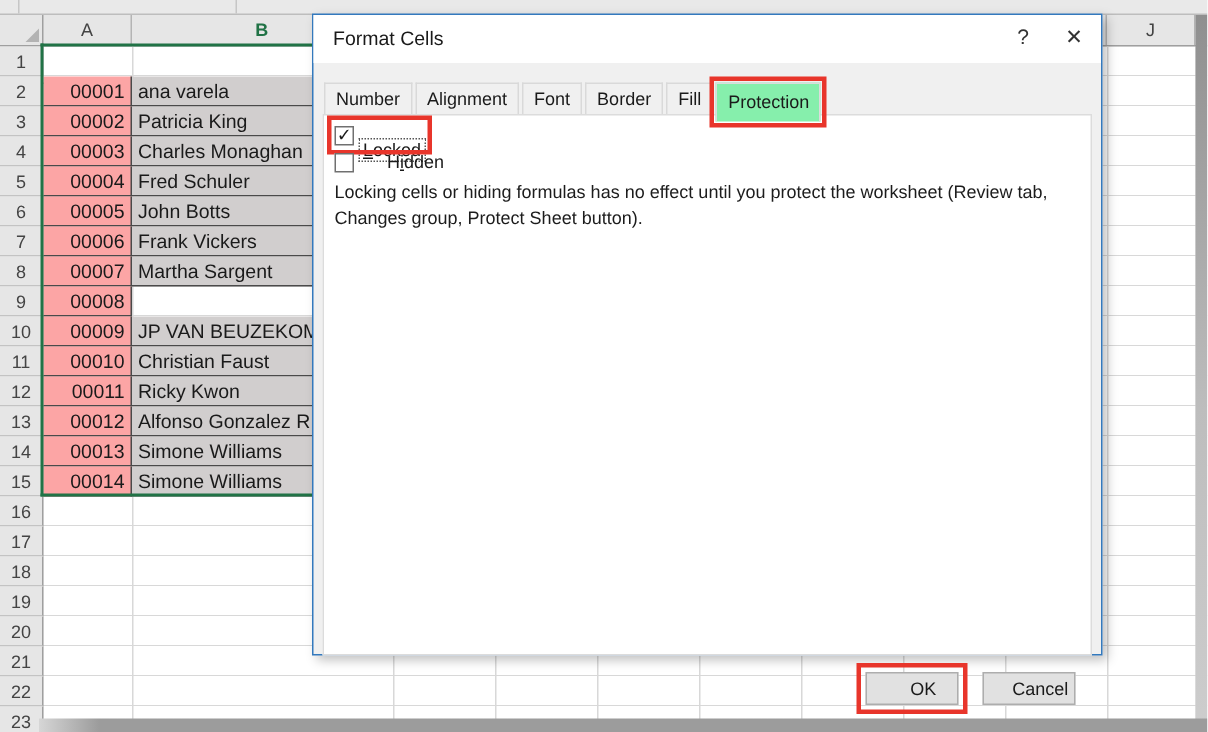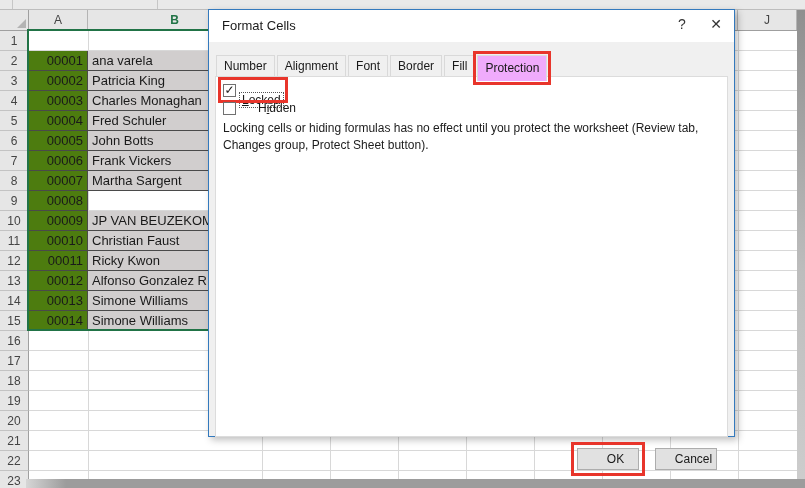--- a/index.html
+++ b/index.html
@@ -20,21 +20,21 @@
   .rownum{width:29px;height:20px;line-height:20px;text-align:center;font-size:12px;color:#444;background:#e6e6e6;
           border-bottom:1px solid #c3c3c3;border-right:1px solid #9f9f9f;box-sizing:border-box;}
 
   .grid{position:absolute;left:29px;top:31px;width:776px;height:457px;
         background:repeating-linear-gradient(to bottom,transparent 0 19px,#d8d8d8 19px 20px);}
   .vline{position:absolute;top:0;width:1px;height:457px;background:#d8d8d8;}
 
   .xl-table{position:absolute;left:29px;top:31px;width:233px;}
   .trow{display:flex;height:20px;}
   .ca{width:59px;box-sizing:border-box;border-right:1px solid #4a4a4a;border-bottom:1px solid #4a4a4a;
-      font-size:13px;line-height:19px;text-align:right;padding-right:4px;background:#4d7c0f;color:#1a1a1a;overflow:hidden;}
+      font-size:13px;line-height:19px;text-align:right;padding-right:4px;background:#fca5a5;color:#1a1a1a;overflow:hidden;}
   .cb{width:174px;box-sizing:border-box;border-right:1px solid #4a4a4a;border-bottom:1px solid #4a4a4a;
       font-size:13px;line-height:19px;text-align:left;padding-left:4px;background:#d1cece;color:#1a1a1a;white-space:nowrap;overflow:hidden;}
   .trow.hdr .ca,.trow.hdr .cb{background:#d7e4bd;font-weight:bold;text-align:center;padding:0;color:#111;margin-top:24px;}
   .sel-outline{position:absolute;left:27px;top:29px;width:235px;height:302px;box-sizing:border-box;
                border:2px solid #217346;border-right:none;pointer-events:none;}
 
   .bottom-bar{position:absolute;left:26px;top:479px;width:779px;height:9px;
               background:linear-gradient(to right,#d6d6d6,#9c9c9c 40px,#9c9c9c);}
   .right-strip{position:absolute;left:797px;top:10px;width:8px;height:478px;
                background:linear-gradient(180deg,#8f8f8f,#bdbdbd 55%,#cdcdcd);}
@@ -43,21 +43,21 @@
   .dialog{position:absolute;left:208px;top:9px;width:527px;height:428px;box-sizing:border-box;
           background:#f0f0f0;border:1px solid #3379bd;box-shadow:3px 3px 7px rgba(0,0,0,.25);}
   .titlebar{position:absolute;left:0;top:0;width:100%;height:32px;background:#fff;}
   .dlg-title{position:absolute;left:13px;top:8px;font-size:13px;color:#1a1a1a;}
   .dlg-help{position:absolute;left:463px;top:6px;width:20px;height:20px;text-align:center;font-size:14px;color:#333;cursor:default;}
   .dlg-close{position:absolute;left:496px;top:6px;width:22px;height:20px;text-align:center;font-size:14px;color:#333;cursor:default;}
 
   .tabs{position:absolute;left:7px;top:45px;height:23px;display:flex;align-items:flex-start;}
   .tab{height:21px;line-height:21px;padding:0 7px;font-size:12px;color:#1a1a1a;background:#f0f0f0;
        border:1px solid #d9d9d9;border-bottom:none;margin-right:2px;box-sizing:border-box;}
-  .tab.active{height:26px;line-height:24px;background:#f0abfc;border-color:#dcdcdc;position:relative;z-index:3;}
+  .tab.active{height:26px;line-height:24px;background:#86efac;border-color:#dcdcdc;position:relative;z-index:3;}
   .tab.hl{outline:3px solid #e8352b;outline-offset:1px;z-index:4;}
 
   .panel{position:absolute;left:6px;top:66px;width:513px;height:361px;background:#fff;border:1px solid #dcdcdc;box-sizing:border-box;z-index:2;}
   .cb-row{position:absolute;left:7px;display:flex;align-items:center;height:16px;}
   .cb-box{width:13px;height:13px;box-sizing:border-box;border:1px solid #707070;background:#fff;margin-right:4px;
           font-size:12px;line-height:11px;text-align:center;color:#1a1a1a;}
   .cb-label{font-size:12px;color:#1a1a1a;padding:0 2px;}
   .cb-label.focused{outline:1px dotted #555;margin-top:20px;}
   .cb-row.hl{outline:3px solid #e8352b;outline-offset:2px;}
   .desc{position:absolute;left:7px;top:43px;width:504px;font-size:12px;line-height:17px;color:#1c1c1c;}

